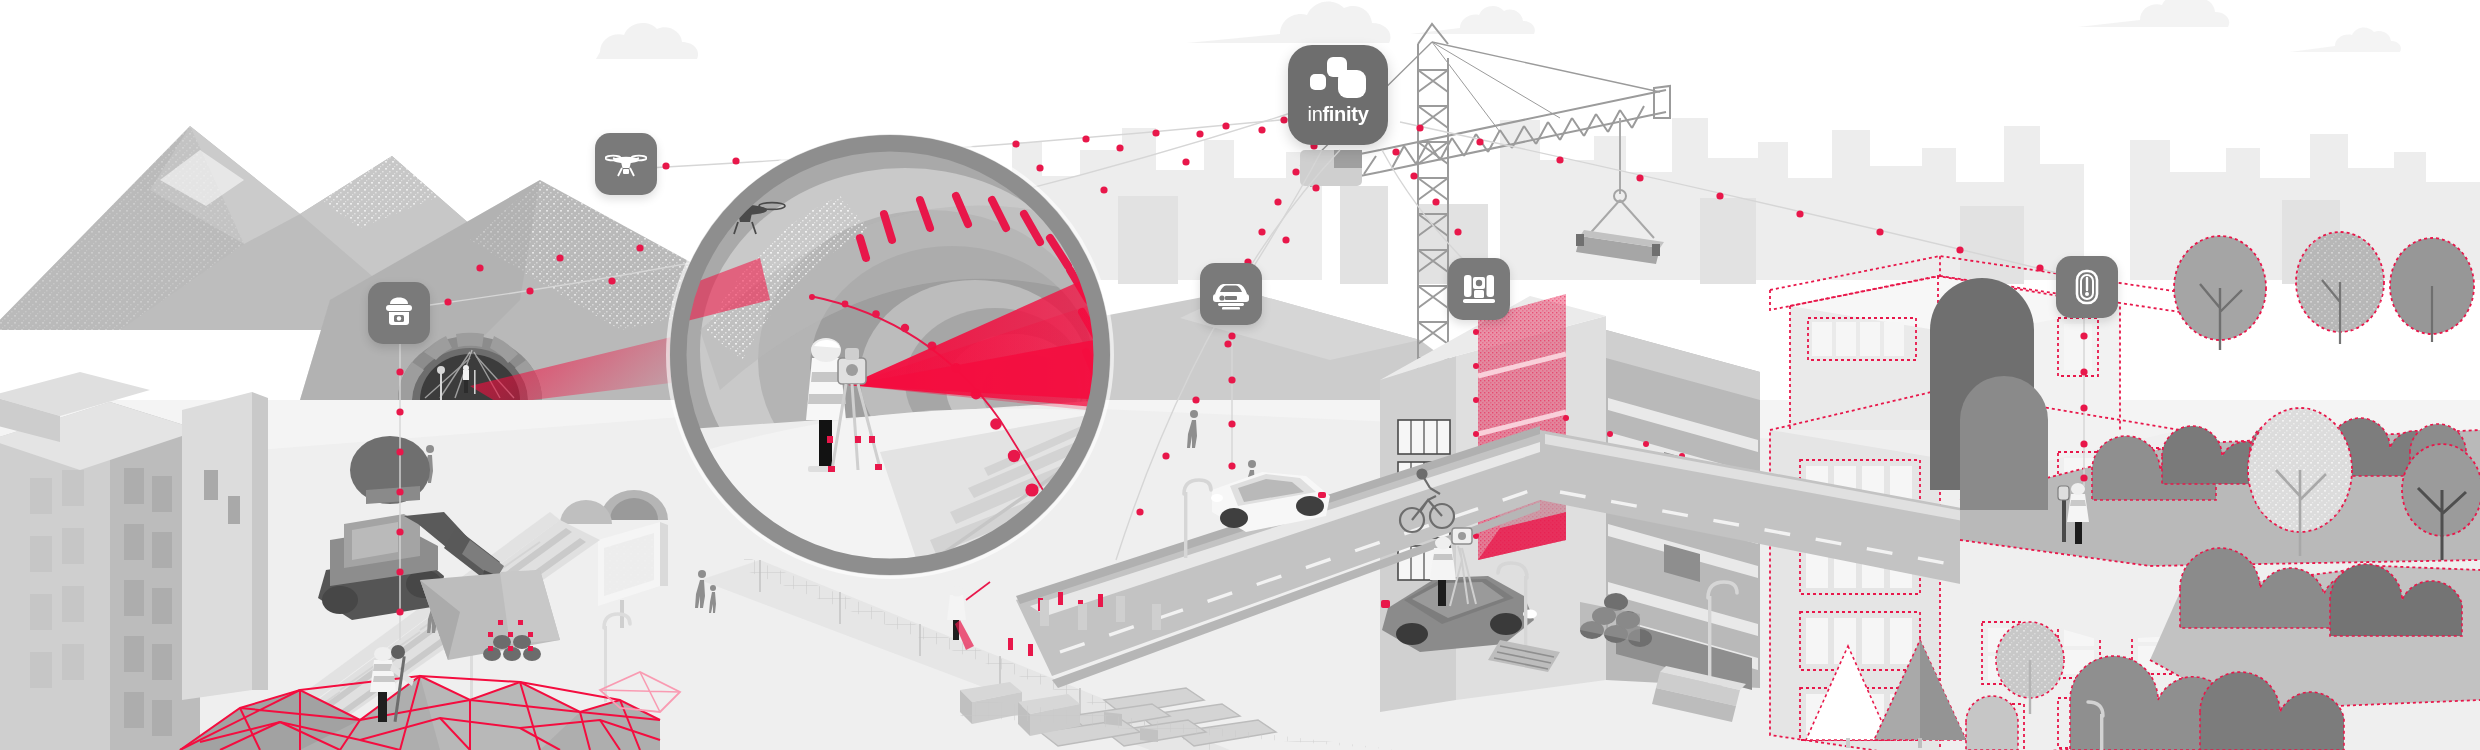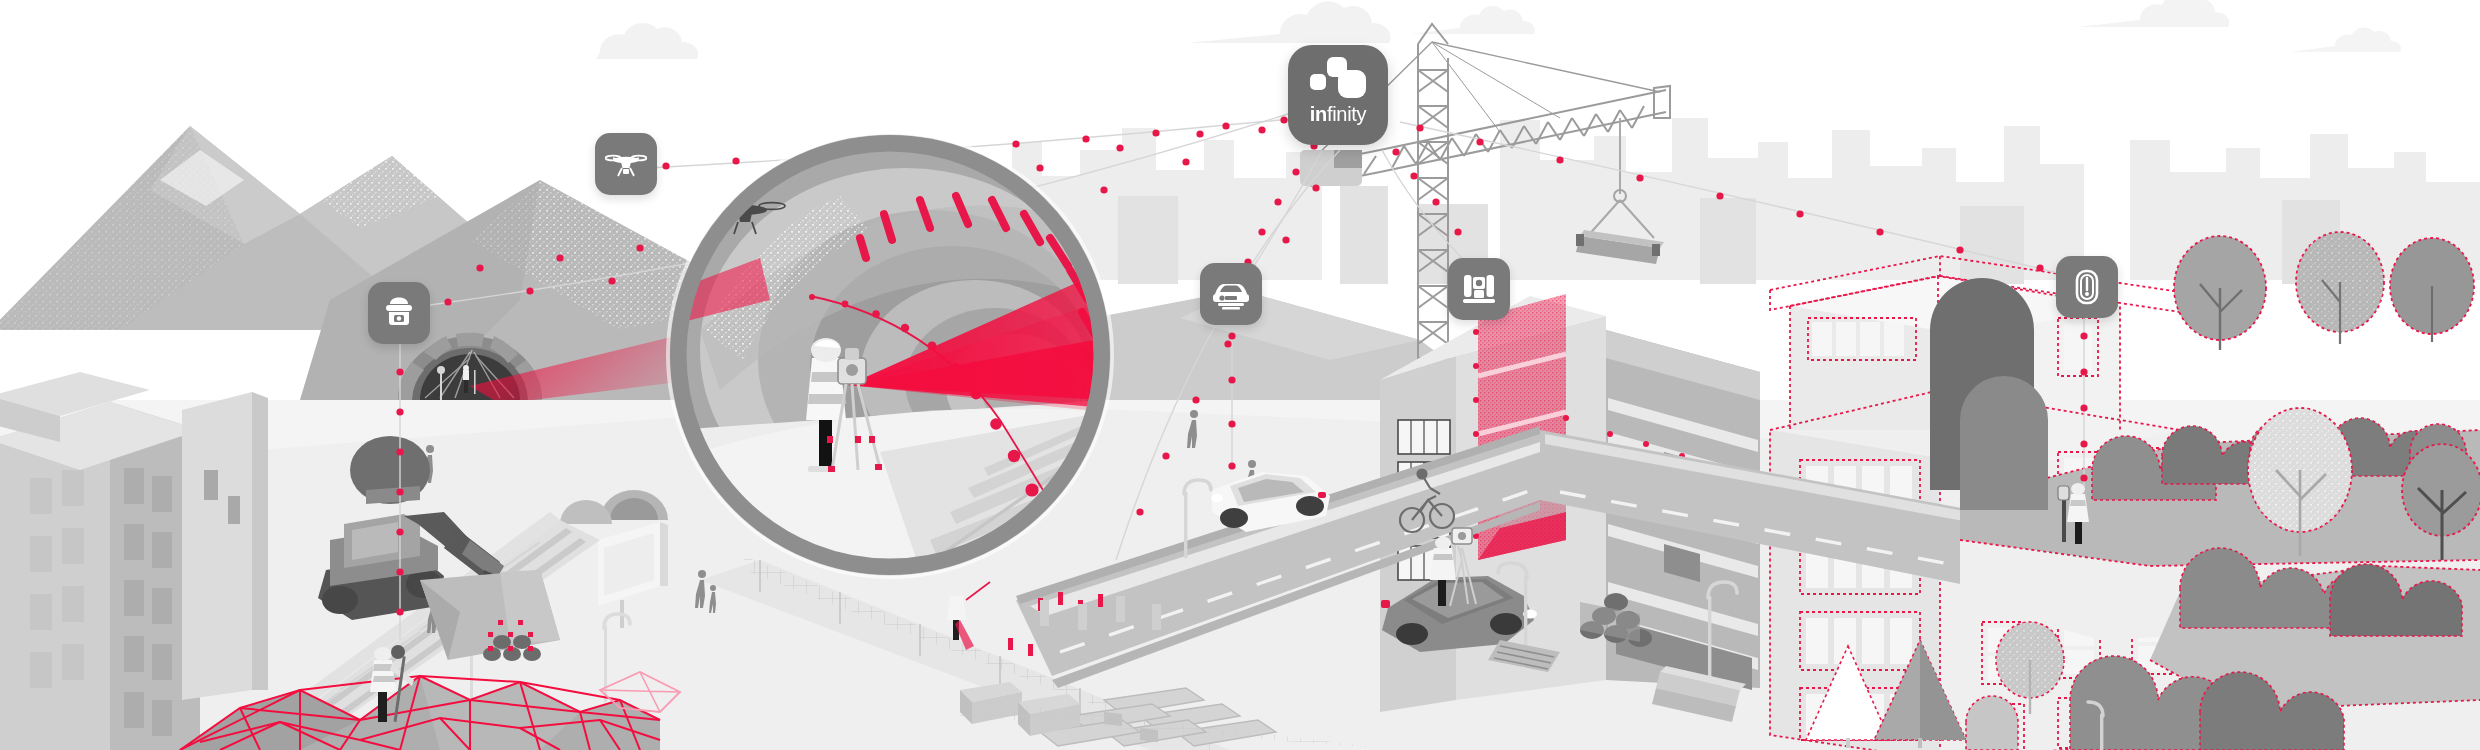--- a/index.html
+++ b/index.html
@@ -12,22 +12,22 @@
   .badge svg{display:block;}
   .hub{position:absolute;width:100px;height:100px;border-radius:24px;background:#6e6e6e;
        box-shadow:0 5px 14px rgba(0,0,0,0.16);display:flex;flex-direction:column;
        align-items:center;justify-content:flex-start;padding-top:12px;box-sizing:border-box;}
   .hub .mark{position:relative;width:56px;height:44px;}
   .hub .mark i{position:absolute;background:#ffffff;display:block;}
   .hub .mark .sq-a{left:17px;top:0px;width:20px;height:20px;border-radius:6px;}
   .hub .mark .sq-b{left:28px;top:13px;width:28px;height:28px;border-radius:9px;}
   .hub .mark .sq-c{left:0px;top:17px;width:16px;height:16px;border-radius:5px;}
   .hub .wordmark{margin-top:3px;font-size:20px;letter-spacing:-0.3px;color:#ffffff;line-height:1;}
-  .hub .wordmark b{font-weight:700;margin-top:36px;}
-  .hub .wordmark span{font-weight:400;text-align:right;}
+  .hub .wordmark b{font-weight:400;margin-top:36px;}
+  .hub .wordmark span{font-weight:700;text-align:right;}
 </style>
 </head>
 <body>
 
 <div class="stage">
 
   <svg class="scene" viewBox="0 0 2480 750" aria-hidden="true">
     <defs>
       <linearGradient id="gConeMain" x1="0" y1="0" x2="1" y2="0">
         <stop offset="0%" stop-color="#f40d3f" stop-opacity="1"></stop>

